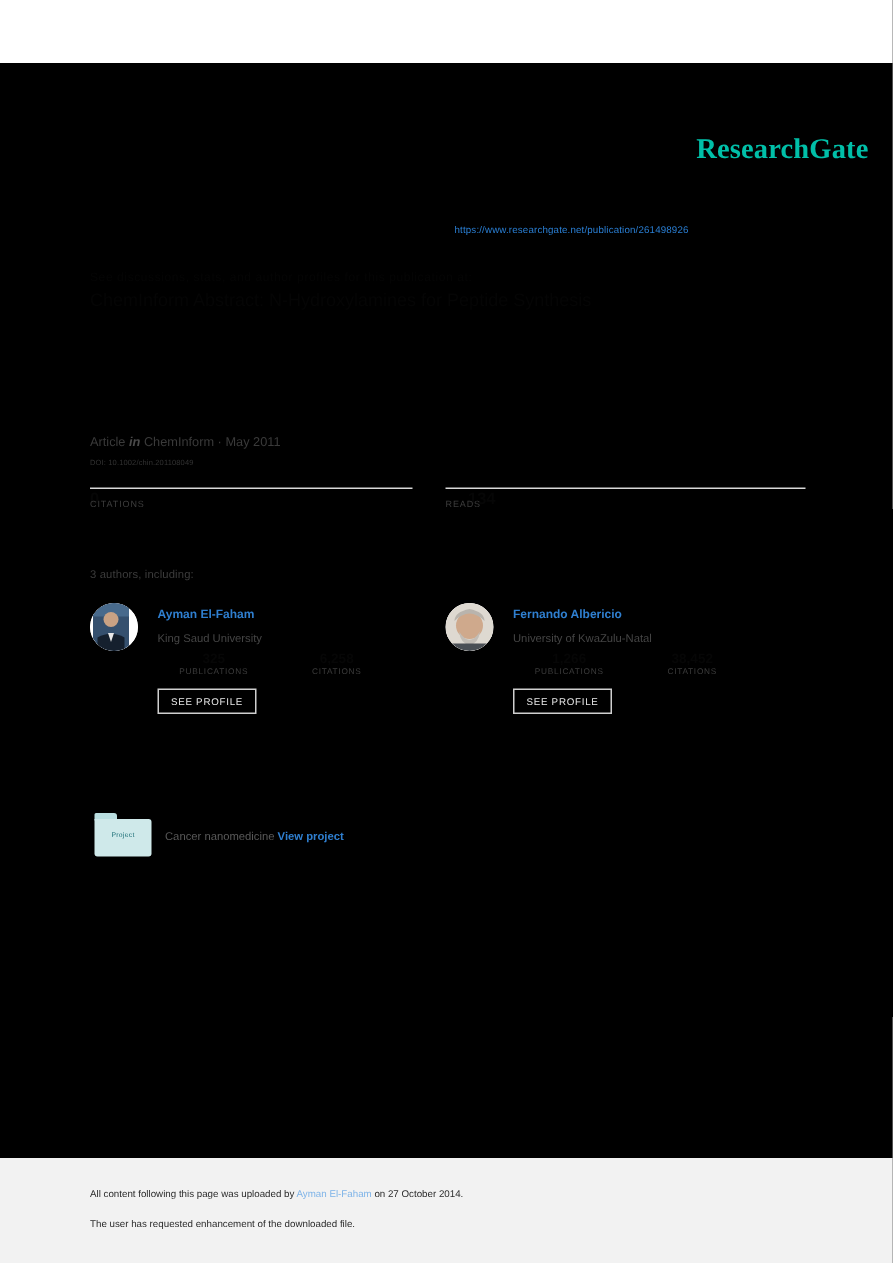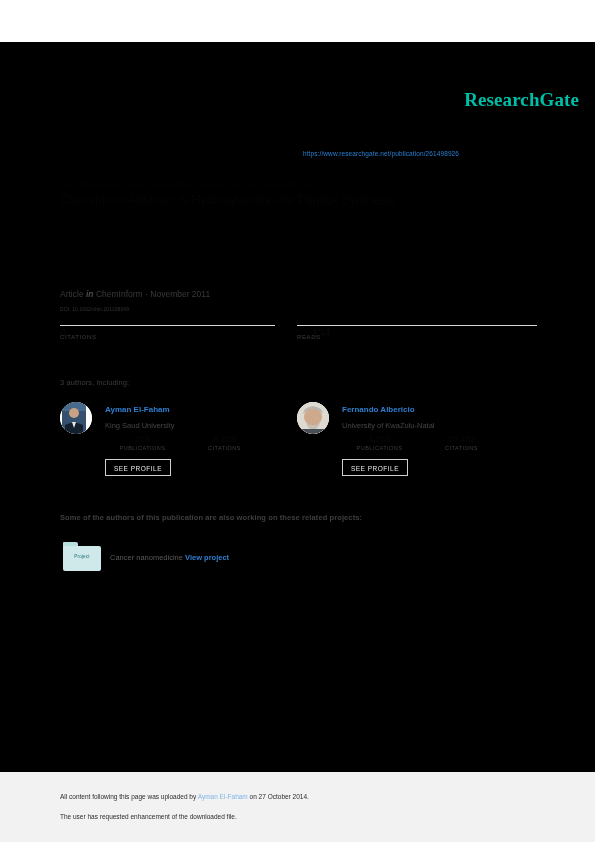--- a/index.html
+++ b/index.html
@@ -334,21 +334,21 @@
     <div class="pub-url">https://www.researchgate.net/publication/261498926</div>
 
     <div class="hidden-label">See discussions, stats, and author profiles for this publication at:</div>
     <div class="hidden-title">ChemInform Abstract: N-Hydroxylamines for Peptide Synthesis</div>
 
     <div class="meta-line">
       <span>Article</span>
       <span class="in-word">in</span>
       <span>ChemInform</span>
       <span>·</span>
-      <span>November 2011</span>
+      <span>May 2011</span>
     </div>
     <div class="meta-doi">DOI: 10.1002/chin.201108049</div>
 
     <div class="stat-rule left"></div>
     <div class="stat-rule right"></div>
 
     <div class="stat-num left">0</div>
     <div class="stat-label left">CITATIONS</div>
 
     <div class="stat-num right">134</div>
@@ -411,21 +411,20 @@
           <span class="astat-label">PUBLICATIONS</span>
         </div>
         <div class="astat cits">
           <span class="astat-num">38,452</span>
           <span class="astat-label">CITATIONS</span>
         </div>
       </div>
       <button class="see-profile">SEE PROFILE</button>
     </div>
 
-    <div class="projects-head">Some of the authors of this publication are also working on these related projects:</div>
 
     <div class="project-row p1">
       <div class="folder">
         <div class="folder-tab"></div>
         <div class="folder-body"></div>
         <div class="folder-text">Project</div>
       </div>
       <div class="project-text">
         <span>Cancer nanomedicine</span>
         <span class="viewlink">View project</span>

